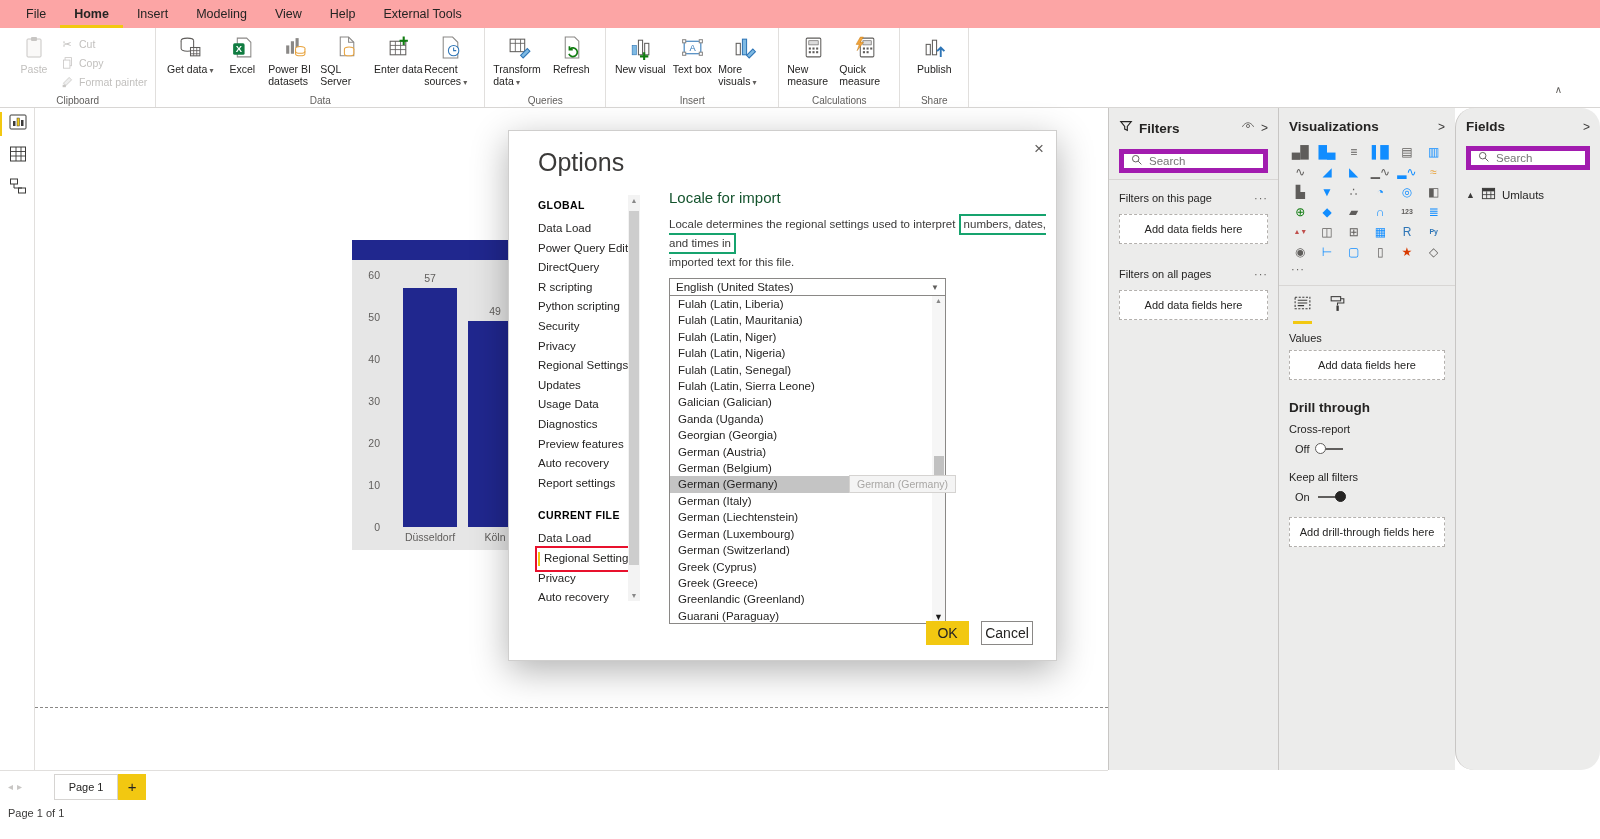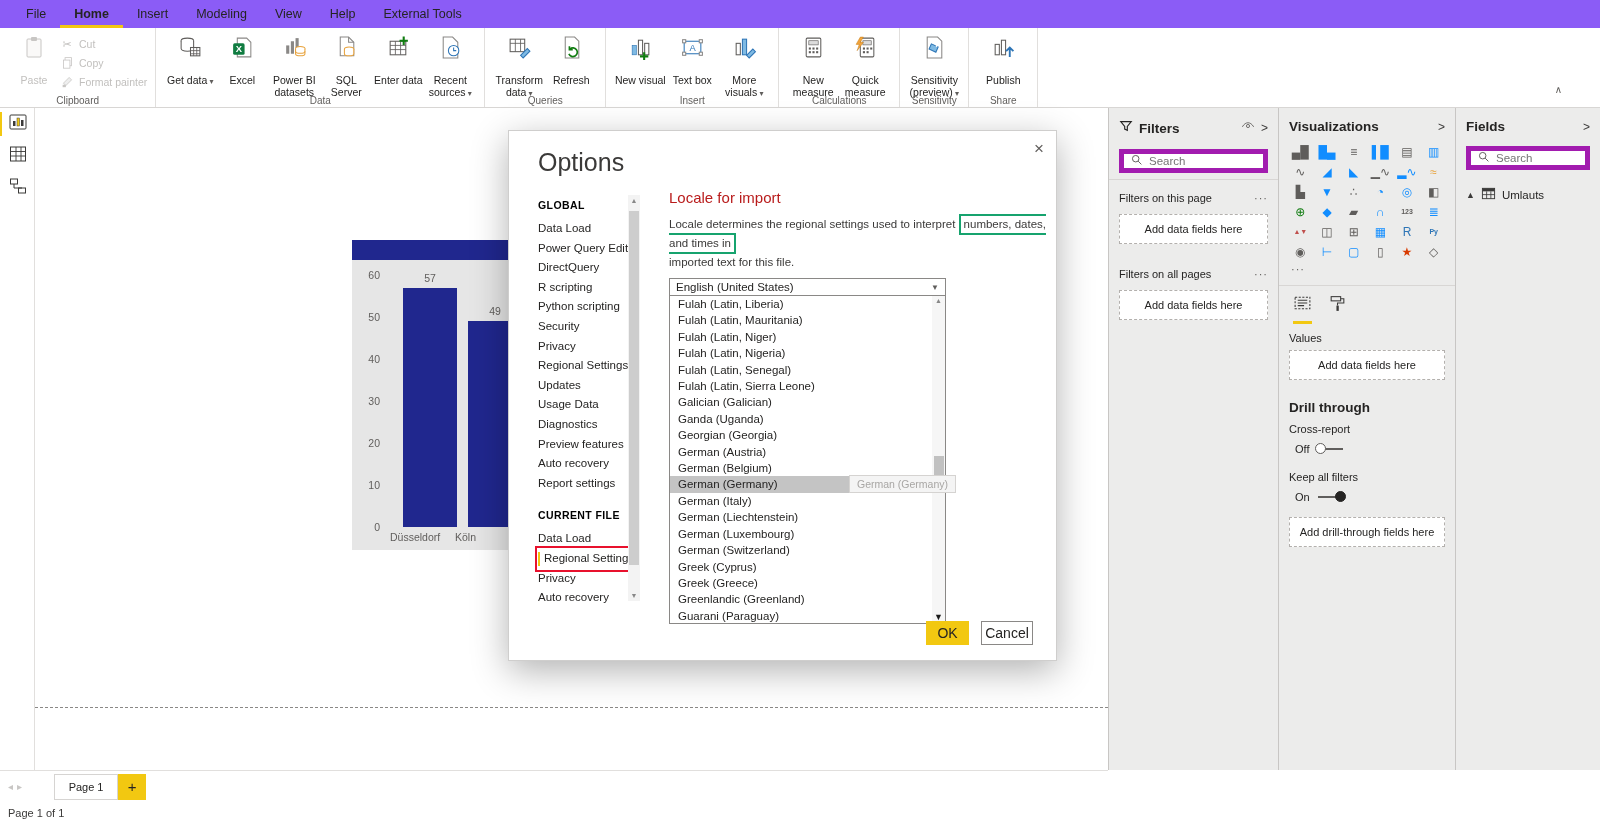--- a/index.html
+++ b/index.html
@@ -1,30 +1,30 @@
 <!DOCTYPE html>
 <html><head>
 <meta charset="utf-8">
 <style>
   * { margin:0; padding:0; box-sizing:border-box; }
   html,body { width:1600px; height:839px; overflow:hidden; background:#fff;
     font-family:"Liberation Sans", sans-serif; color:#252423; }
 
   
-  #menubar { position:absolute; top:0; left:0; right:0; height:28px; background:#8b5cf6; display:flex; align-items:flex-end; padding-left:12px; }
+  #menubar { position:absolute; top:0; left:0; right:0; height:28px; background:#fca5a5; display:flex; align-items:flex-end; padding-left:12px; }
   .menu-tab { font-size:12.5px; padding:6px 14px 7px; cursor:default; color:#252423; }
   .menu-tab.active { font-weight:bold; border-bottom:3px solid #F2C811; padding-bottom:4px; }
 
   
   #ribbon { position:absolute; top:28px; left:0; right:0; height:80px; background:#fff; border-bottom:1px solid #d8d6d4; display:flex; }
   .rgroup { position:relative; border-right:1px solid #e1dfdd; padding:4px 8px 14px; display:flex; align-items:flex-start; }
   .rgroup-label { position:absolute; bottom:1px; left:0; right:0; text-align:center; font-size:10px; color:#605E5C; }
   .rbtn { display:flex; flex-direction:column; align-items:center; width:52px; min-width:44px; padding-top:2px; cursor:pointer; }
   .rbtn .ricon { width:26px; height:26px; display:flex; align-items:center; justify-content:center; }
-  .rbtn .rlabel { font-size:10.5px; line-height:1.15; text-align:center; margin-top:14px; color:#252423; }
+  .rbtn .rlabel { font-size:10.5px; line-height:1.15; text-align:left; margin-top:3px; color:#252423; }
   .rbtn.has-caret .rlabel::after { content:" \25BE"; font-size:8px; color:#605E5C; }
   .rbtn.disabled .rlabel { color:#c2c0be; }
   .smallbtns { display:flex; flex-direction:column; justify-content:flex-start; gap:3px; padding-top:4px; }
   .sbtn { display:flex; align-items:center; gap:5px; font-size:10.5px; color:#c2c0be; height:16px; cursor:pointer; }
   .sbtn .sicon { width:14px; text-align:center; color:#c2c0be; font-size:11px; }
   #ribbon-collapse { position:absolute; top:84px; right:38px; font-size:10px; color:#605E5C; cursor:pointer; }
 
   
   #leftrail { position:absolute; top:108px; left:0; bottom:0; width:35px; background:#fff; border-right:1px solid #e1dfdd; }
   .rail-item { width:35px; height:32px; display:flex; align-items:center; justify-content:center; cursor:pointer; position:relative; }
@@ -35,61 +35,61 @@
   #page-edge { position:absolute; left:0; right:0; top:599px; border-top:1px dashed #8a8886; }
 
   
   #chart { position:absolute; left:317px; top:132px; width:350px; height:310px; background:#E6E6E6; }
   #chart-titleband { height:20px; background:#20278E; }
   #plot { position:relative; height:267px; }
   .ytick { position:absolute; left:4px; width:24px; text-align:right; font-size:10.5px; color:#605E5C; transform:translateY(-50%); }
   .bar { position:absolute; bottom:0; width:54px; background:#20278E; }
   .bar-value { position:absolute; width:54px; text-align:center; font-size:10.5px; color:#605E5C; }
   .xlabels { position:relative; height:23px; }
-  .xlabel { position:absolute; top:4px; width:80px; margin-left:-40px; font-size:10.5px; color:#605E5C; }
+  .xlabel { position:absolute; top:4px; width:80px; margin-left:-40px; text-align:center; font-size:10.5px; color:#605E5C; }
 
   
   #dialog { position:absolute; left:508px; top:130px; width:549px; height:531px; background:#fff; border:1px solid #cfcecd; box-shadow:0 10px 34px rgba(0,0,0,.30); z-index:50; }
   #dlg-title { position:absolute; left:29px; top:17px; font-size:25px; font-weight:300; color:#3b3a39; }
   #dlg-close { position:absolute; right:12px; top:8px; font-size:17px; color:#605E5C; cursor:pointer; }
   #dlg-nav { position:absolute; left:29px; top:64px; width:92px; }
   .nav-header { font-size:10.5px; font-weight:bold; letter-spacing:.4px; color:#000; margin:4px 0 8px; }
   .nav-item { font-size:11.5px; color:#252423; line-height:19.6px; white-space:nowrap; cursor:pointer; position:relative; }
   .nav-item.selected { padding-left:6px; }
   .nav-item.selected::before { content:""; position:absolute; left:0; top:3px; bottom:3px; width:2px; background:#F2C811; }
   .nav-item.annotated { outline:2px solid #E8112D; outline-offset:1px; }
   .nav-gap { height:12px; }
   
   #nav-scroll { position:absolute; left:119px; top:64px; width:12px; height:406px; background:#f3f3f3; }
   #nav-scroll .arr { position:absolute; left:0; width:12px; font-size:7px; color:#888; text-align:center; }
   #nav-thumb { position:absolute; left:1px; width:10px; top:16px; height:354px; background:#cdcdcd; }
 
   #dlg-content { position:absolute; left:160px; top:58px; width:380px; }
-  #loc-heading { font-size:15px; color:#b91c1c; margin-bottom:9px; }
+  #loc-heading { font-size:15px; color:#14532d; margin-bottom:9px; }
   .desc { font-size:11.5px; color:#3b3a39; line-height:19px; }
   .hl-green { border:2.5px solid #16A36E; padding:2px 3px 3px; margin:-2px 0; }
   #loc-select { margin-top:6px; width:277px; height:18px; border:1px solid #8a8886; font-size:11.5px; display:flex; align-items:center; padding:0 6px; justify-content:space-between; cursor:pointer; background:#fff; }
   #loc-select .caret { font-size:8px; color:#605E5C; }
   #loc-list { position:relative; width:277px; height:328px; border:1px solid #8a8886; border-top:none; background:#fff; overflow:hidden; }
   .loc-item { font-size:11.5px; line-height:16.4px; padding-left:8px; white-space:nowrap; cursor:pointer; }
   .loc-item.hl { background:#c4c4c4; }
   #list-scroll { position:absolute; right:0; top:0; width:13px; height:100%; background:#f6f6f6; }
   #list-scroll .arr { position:absolute; width:13px; text-align:center; color:#555; }
   #list-thumb { position:absolute; left:1.5px; width:10px; top:160px; height:26px; background:#c1c1c1; }
   #loc-tooltip { position:absolute; left:340px; top:344px; background:#f4f4f4; border:1px solid #d5d3d1; color:#a8a6a4; font-size:10.5px; padding:2px 7px; z-index:60; }
   #dlg-buttons { position:absolute; right:23px; top:490px; display:flex; gap:12px; }
   .dlg-btn { height:24px; font-size:14px; display:flex; align-items:center; justify-content:center; cursor:pointer; }
   #btn-ok { width:43px; background:#F2C811; border:1px solid #F2C811; color:#252423; }
   #btn-cancel { width:52px; background:#fff; border:1px solid #8a8886; }
 
   
   .pane { position:absolute; top:108px; height:662px; background:#ececeb; border-left:1px solid #c8c6c4; }
   #pane-filters { left:1108px; width:170px; }
   #pane-viz     { left:1278px; width:177px; }
-  #pane-fields  { left:1455px; width:145px; }
+  #pane-fields  { left:1455px; width:145px;border-radius:19px; }
   .pane-header { display:flex; align-items:center; padding:11px 10px 6px; gap:6px; }
   .pane-title { font-size:13.5px; font-weight:bold; color:#252423; flex:1; }
   .pane-chev { font-size:12px; color:#3b3a39; cursor:pointer; }
   .searchbox { margin:6px 10px; height:24px; background:#fff; border:5px solid #a21caf; display:flex; align-items:center; padding:0 6px; gap:6px; }
   .searchbox input { border:none; outline:none; font-size:11.5px; width:100%; font-family:"Liberation Sans",sans-serif; color:#252423; background:transparent; }
   .pane-divider { border-top:1px solid #d8d6d4; margin:6px 0; }
   .sec-row { display:flex; align-items:center; padding:6px 10px 4px; }
   .sec-label { font-size:11px; color:#252423; flex:1; }
   .dots { font-size:11px; color:#605E5C; letter-spacing:1px; cursor:pointer; }
   .dropzone { margin:6px 10px; background:#fff; border:1px dashed #b3b0ad; font-size:11px; color:#252423; text-align:center; padding:8px 4px; }
@@ -344,36 +344,20 @@
                   <rect x="9.5" y="15.5" width="2" height="2"></rect>
                   <rect x="13" y="15.5" width="2" height="2"></rect>
                 </g>
                 <path d="M7 2 l-4 7 h3 l-2 6 6-8 h-3 l3-5 Z" fill="#F2A33C" stroke="#c77f1a" stroke-width=".5"></path>
               </svg>
             </span>
               <span class="rlabel">Quick measure</span>
             </div>
         </div>
         <div class="rgroup-label">Calculations</div>
-      </div>
-      <div class="rgroup">
-        <div style="display:flex;">
-
-        <div class="rbtn has-caret">
-              <span class="ricon">
-              <svg viewBox="0 0 24 24" width="25" height="25">
-                <path d="M5 2 h10 l4 4 v16 H5 Z" fill="#fff" stroke="#8a8886"></path>
-                <path d="M9 8.5 l6.5 3 -2.2 5 -6.5 -3 Z" fill="#7FBAE3" stroke="#2E75B6"></path>
-                <circle cx="14" cy="10.5" r="0.9" fill="#fff"></circle>
-              </svg>
-            </span>
-              <span class="rlabel">Sensitivity (preview)</span>
-            </div>
-        </div>
-        <div class="rgroup-label">Sensitivity</div>
       </div>
       <div class="rgroup">
         <div style="display:flex;">
 
         <div class="rbtn">
               <span class="ricon">
               <svg viewBox="0 0 24 24" width="25" height="25">
                 <rect x="4" y="9" width="4" height="10" fill="#fff" stroke="#5f5d5b"></rect>
                 <rect x="10" y="5" width="4" height="14" fill="#fff" stroke="#5f5d5b"></rect>
                 <path d="M18 21 v-8 M14.5 15.5 l3.5-3.5 3.5 3.5" fill="none" stroke="#2E75B6" stroke-width="1.8"></path>

